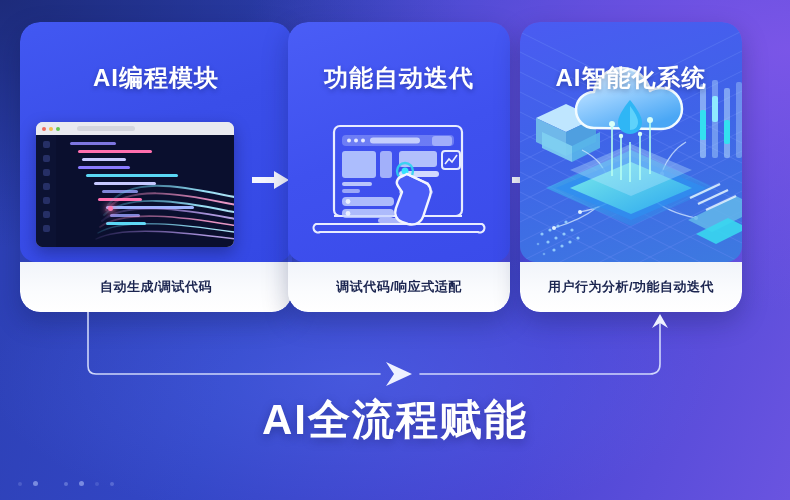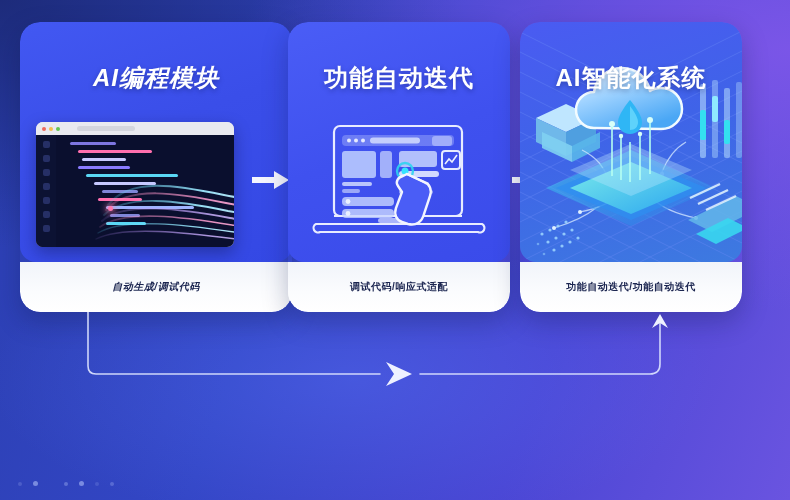--- a/index.html
+++ b/index.html
@@ -30,21 +30,21 @@
   .dots i:nth-child(4){opacity:.6}
   .dots i:nth-child(5){opacity:.95;width:5px;height:5px}
   .dots i:nth-child(6){opacity:.3}
   .dots i:nth-child(7){opacity:.5}
 
   
   .card{
     position:absolute;top:22px;height:290px;border-radius:20px;overflow:hidden;
     box-shadow:0 10px 26px rgba(16,22,70,.28);
   }
-  .card.c1{left:20px;width:272px;font-style:italic;}
+  .card.c1{left:20px;width:272px;}
   .card.c2{left:288px;width:222px;}
   .card.c3{left:520px;width:222px;}
 
   .card-top{
     position:absolute;left:0;right:0;top:0;height:240px;
     border-radius:20px 20px 16px 16px;overflow:hidden;
   }
   .c1 .card-top{background:linear-gradient(160deg,#4258f2 0%,#3a4ee9 45%,#3448e4 100%);}
   .c2 .card-top{background:linear-gradient(160deg,#4a5df6 0%,#3f51ef 50%,#3a4bea 100%);}
   .c3 .card-top{background:linear-gradient(165deg,#4a5bf2 0%,#3f63e8 45%,#3d7ae0 100%);}
@@ -52,21 +52,21 @@
   .card-title{
     position:absolute;left:0;right:0;top:40px;text-align:center;
     color:#ffffff;font-size:24px;font-weight:700;letter-spacing:1px;
     text-shadow:0 2px 5px rgba(10,16,70,.35);
   }
   .card-caption{
     position:absolute;left:0;right:0;bottom:0;height:50px;
     background:linear-gradient(180deg,#f1f4fa 0%,#fbfcfe 60%,#ffffff 100%);
     border-radius:0 0 20px 20px;
     display:flex;align-items:center;justify-content:center;
-    color:#1b2550;font-size:10px;font-weight:700;letter-spacing:.5px;
+    color:#1b2550;font-size:13px;font-weight:700;letter-spacing:.5px;
   }
 
   
   .editor{
     position:absolute;left:16px;top:100px;width:198px;height:125px;
     border-radius:7px;background:#e9eaf0;overflow:hidden;
     box-shadow:0 6px 16px rgba(8,12,50,.35);
   }
   .editor-bar{height:13px;background:#e9eaf0;display:flex;align-items:center;padding-left:6px;gap:3px;}
   .editor-bar i{width:4px;height:4px;border-radius:50%;display:block;}
@@ -388,26 +388,27 @@
           <circle cx="42" cy="224" r="1.6"></circle>
             <circle cx="50" cy="220" r="1.6"></circle>
             <circle cx="58" cy="216" r="1.6"></circle>
           <circle cx="18" cy="222" r="1.3" opacity=".6"></circle>
             <circle cx="24" cy="232" r="1.3" opacity=".6"></circle>
         </g>
       </svg>
 
       <div class="card-title">AI智能化系统</div>
     </div>
-    <div class="card-caption">功能自动迭代/功能自动迭代</div>
+    <div class="card-caption">用户行为分析/功能自动迭代</div>
   </div>
 
   <svg class="flow" viewBox="0 0 790 110">
     <g fill="none" stroke="#dfe5ff" stroke-width="1.6" stroke-linecap="round" opacity=".9">
       <path d="M88,0 L88,54 Q88,62 96,62 L380,62"></path>
       <path d="M420,62 L650,62 Q660,62 660,52 L660,8"></path>
     </g>
     <path d="M386,50 L412,62 L386,74 L394,62 Z" fill="#eef1ff"></path>
     <path d="M660,2 L668,16 L660,11 L652,16 Z" fill="#eef1ff"></path>
   </svg>
 
+  <div class="headline">AI全流程赋能</div>
 
 </div>
 
 </body></html>

